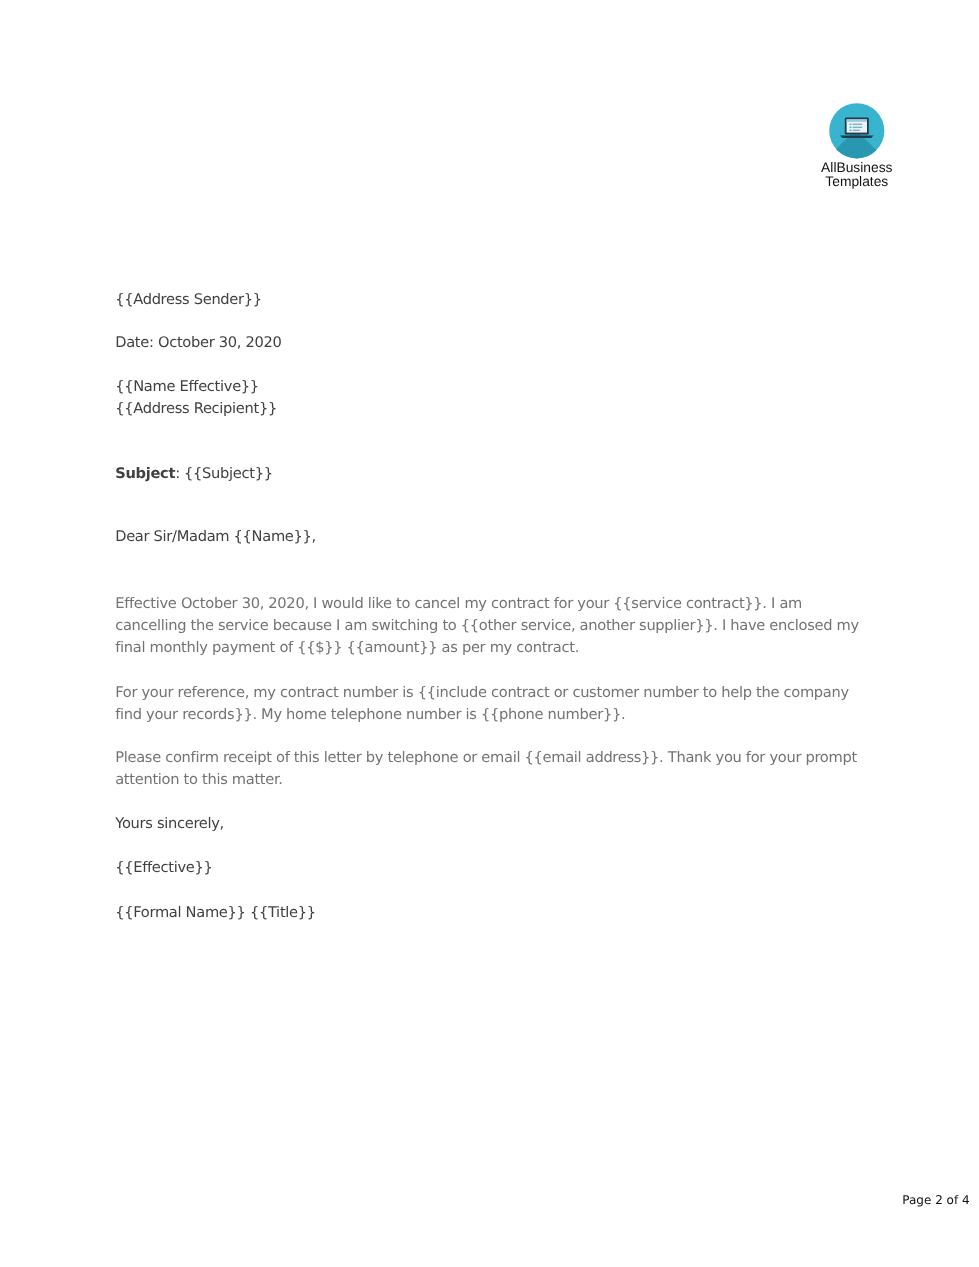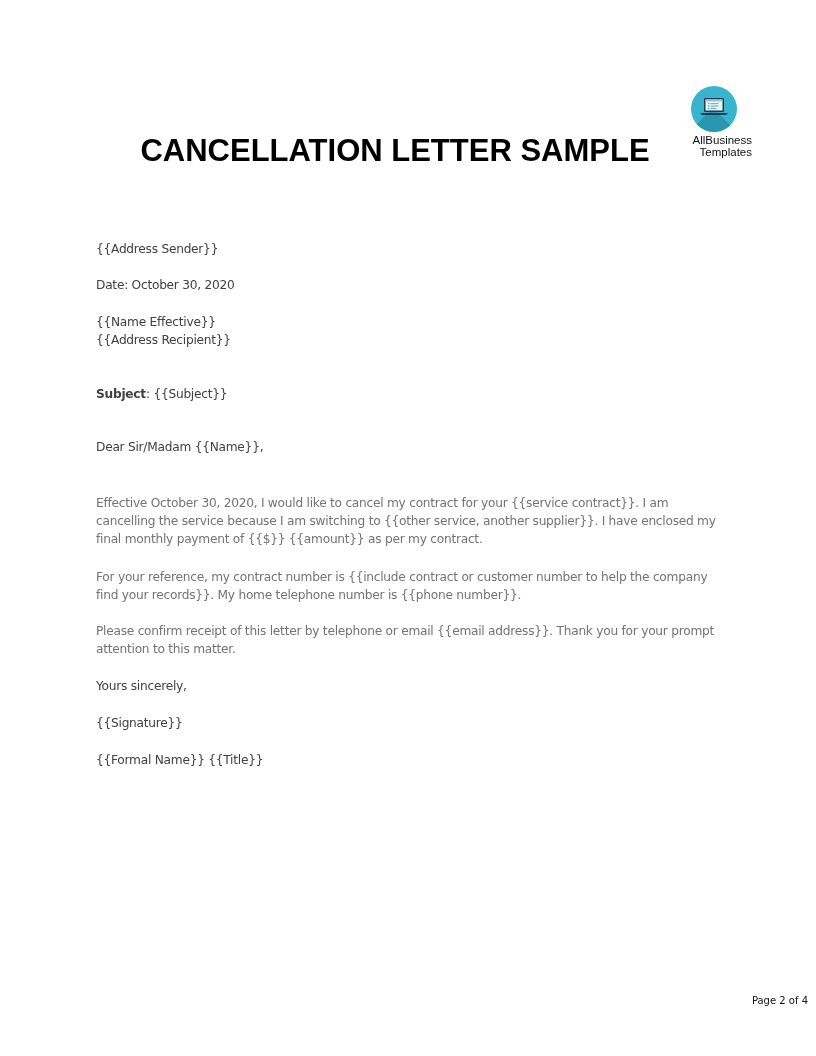--- a/index.html
+++ b/index.html
@@ -2,21 +2,21 @@
 <html><head>
 <meta charset="utf-8">
 <style>
   html, body { margin: 0; padding: 0; background: #ffffff; }
   body { width: 816px; height: 1056px; position: relative; overflow: hidden;
          font-family: "Liberation Sans", sans-serif; color: #000; }
   .page { position: absolute; left: 0; top: 0; width: 816px; height: 1056px; background: #fff; }
   .title { position: absolute; left: 0; width: 790px; top: 133px; text-align: center;
            font-family: "Liberation Sans", sans-serif; font-weight: bold; font-size: 31px;
            letter-spacing: 0px; }
-  .logo { position: absolute; left: 676px; top: 86px; width: 76px; text-align: right; }
+  .logo { position: absolute; left: 676px; top: 86px; width: 76px; text-align: center; }
   .logo-circle { width: 46px; height: 46px; border-radius: 50%; background: #39b4cf;
                  margin: 0 auto; position: relative; overflow: hidden; }
   .logo-circle .shadow { position: absolute; left: 22px; top: 22px; width: 40px; height: 40px;
                  background: #2a97b0; transform: rotate(45deg); transform-origin: 0 0; }
   .logo-circle svg { position: absolute; left: 0; top: 0; }
   .logo-text { font-family: "Liberation Sans", sans-serif; font-size: 11.5px; line-height: 12px;
                margin-top: 2px; color: #111; }
   .body-text { position: absolute; left: 96px; width: 625px;
                font-family: "DejaVu Sans", sans-serif; font-size: 12.2px; line-height: 18px;
                color: #737373; letter-spacing: -0.25px; }
@@ -46,35 +46,34 @@
         <rect x="19.5" y="22" width="6" height="1.2" fill="#7fb4c8"></rect>
         <path d="M9 27 L37 27 L35 29 L11 29 Z" fill="#1f3b4d"></path>
       </svg>
     </div>
     <div class="logo-text">
       <div>AllBusiness</div>
       <div>Templates</div>
     </div>
   </div>
 
-  <div class="title">CANCELLATION LETTER SAMPLE</div>
 
   <div class="line" style="top:240px;">{{Address Sender}}</div>
   <div class="line" style="top:276px;">Date: October 30, 2020</div>
   <div class="line" style="top:313px;">{{Name Effective}}</div>
   <div class="line" style="top:331px;">{{Address Recipient}}</div>
 
   <div class="line" style="top:385px;">
     <span class="bold">Subject</span><span>: {{Subject}}</span>
   </div>
 
   <div class="line" style="top:438px;">Dear Sir/Madam {{Name}},</div>
 
   <div class="body-text" style="top:494px;">Effective October 30, 2020, I would like to cancel my contract for your {{service contract}}. I am cancelling the service because I am switching to {{other service, another supplier}}. I have enclosed my final monthly payment of {{$}} {{amount}} as per my contract.</div>
   <div class="body-text" style="top:622px;">Please confirm receipt of this letter by telephone or email {{email address}}. Thank you for your prompt attention to this matter.</div>
   <div class="body-text" style="top:568px;">For your reference, my contract number is {{include contract or customer number to help the company find your records}}. My home telephone number is {{phone number}}.</div>
 
   <div class="line" style="top:677px;">Yours sincerely,</div>
-  <div class="line" style="top:714px;">{{Signature}}</div>
+  <div class="line" style="top:714px;">{{Effective}}</div>
   <div class="line" style="top:751px;">{{Formal Name}} {{Title}}</div>
 
   <div class="footer">Page 2 of 4</div>
 </div>
 
 </body></html>

